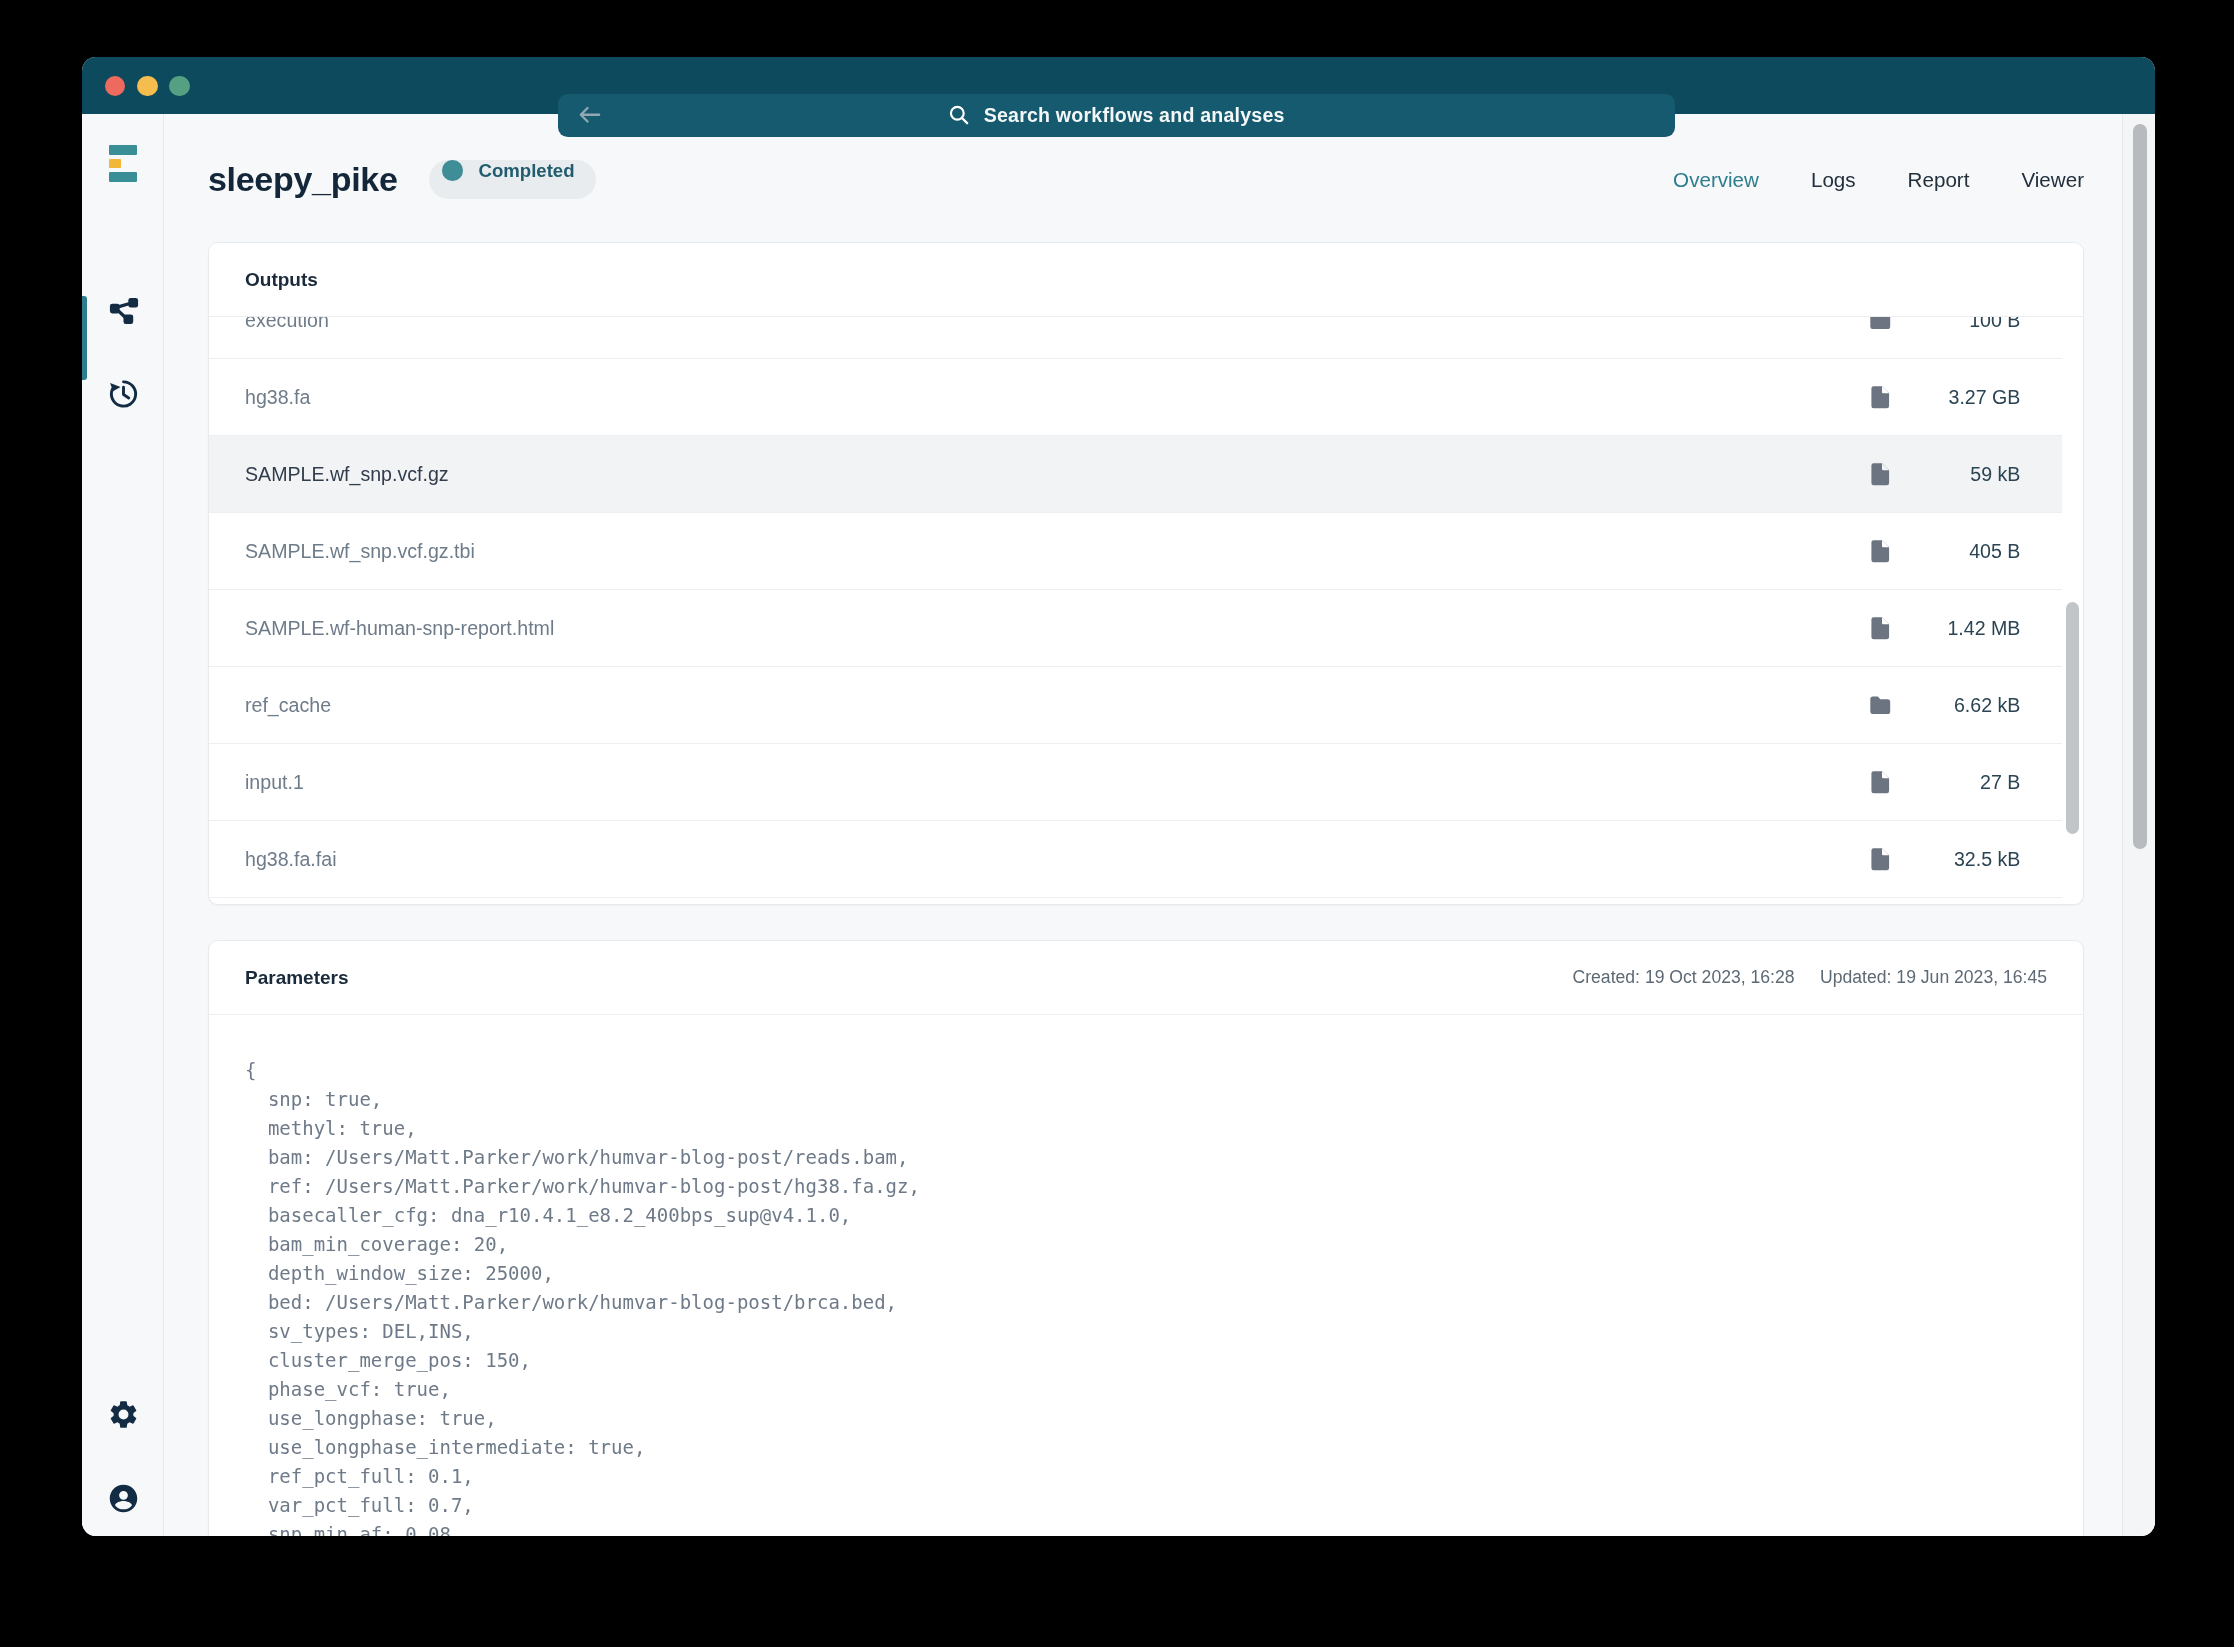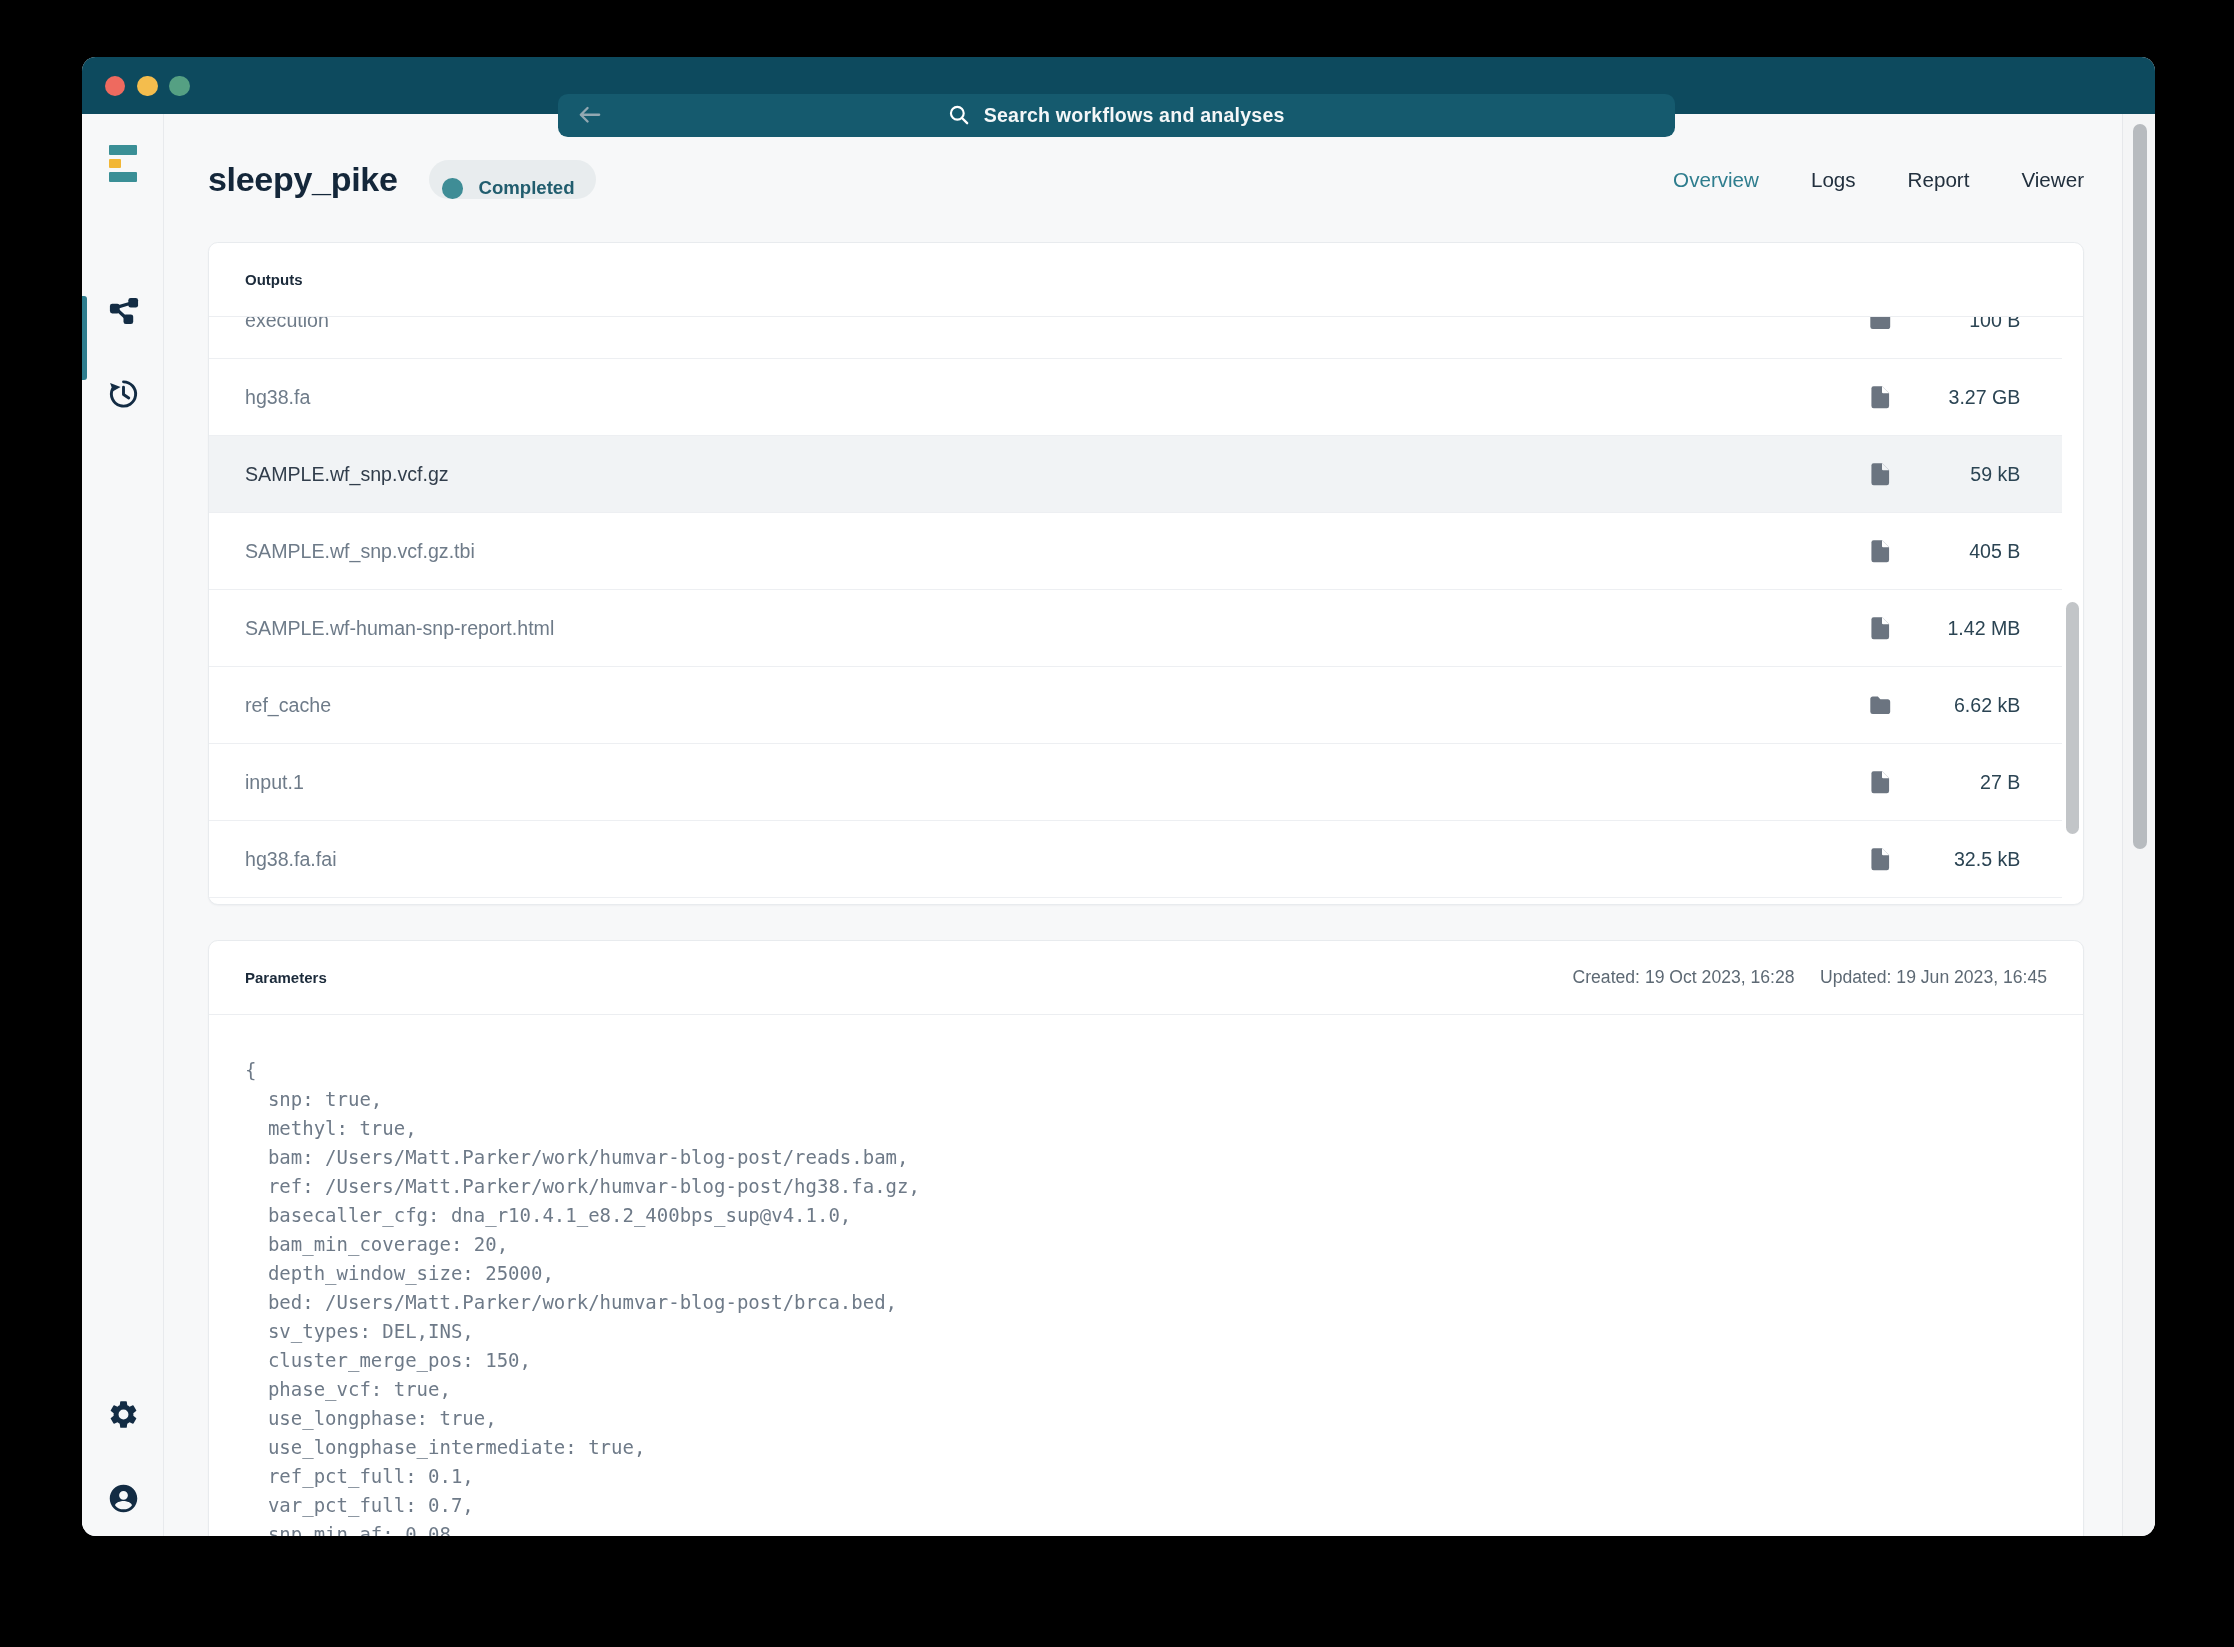--- a/index.html
+++ b/index.html
@@ -48,31 +48,31 @@
     background: #f4f5f6; border-left: 1px solid #e6e8eb;
   }
   .main-thumb { position: absolute; left: 9.8px; top: 9.8px; width: 14.7px; height: 725px; border-radius: 7.8px; background: #b7bbbf; }
 
   .content { position: absolute; left: 44px; top: 0; width: 1876px; }
 
   
   .page-header { position: absolute; top: 36px; left: 0; width: 100%; height: 59px; display: flex; align-items: center; justify-content: space-between; }
   .ph-left { display: flex; align-items: center; gap: 31px; }
   .page-title { font-size: 34px; font-weight: 700; color: #14273a; letter-spacing: -0.3px; }
-  .status-badge { display: flex; align-items: flex-end; height: 39px; border-radius: 19.6px; background: #e8ecee; padding: 0 21.6px 0 13.7px; gap: 15.7px; }
+  .status-badge { display: flex; align-items: flex-start; height: 39px; border-radius: 19.6px; background: #e8ecee; padding: 0 21.6px 0 13.7px; gap: 15.7px; }
   .status-dot { width: 20.6px; height: 20.6px; border-radius: 50%; background: #3f8d96; }
   .status-text { font-size: 18.6px; font-weight: 700; color: #215d6e; }
   .nav { display: flex; align-items: flex-start; gap: 52px; }
   .nav a { text-decoration: none; font-size: 20.6px; font-weight: 500; color: #22303e; }
   .nav a.active { color: #2e7d8e; }
 
   
   .card { position: absolute; left: 0; width: 1876px; background: #fff; border: 1px solid #e8ebee; border-radius: 9.8px; box-shadow: 0 1px 2px rgba(16,24,40,.04); }
   .card-header { height: 74px; display: flex; align-items: center; justify-content: space-between; padding: 0 36px; border-bottom: 1px solid #eceef1; }
-  .card-title { font-size: 15px; font-weight: 700; color: #1b2a3a; }
+  .card-title { font-size: 19px; font-weight: 700; color: #1b2a3a; }
 
   .outputs-card { top: 128px; height: 663px; }
   .rows-clip { position: absolute; left: 0; right: 20.6px; top: 74px; bottom: 2px; overflow: hidden; }
   .rows-inner { margin-top: -35px; }
   .row { height: 77px; display: flex; align-items: center; padding: 0 42px 0 36px; border-bottom: 1px solid #edeff2; background: #fff; }
   .row.hl { background: #f1f3f5; }
   .row-name { flex: 1; font-size: 19.6px; color: #6e7b89; }
   .row.hl .row-name { color: #313d4b; }
   .row-icon { width: 26.5px; height: 26.5px; flex: 0 0 auto; }
   .row-size { width: 88px; margin-left: 39px; text-align: right; font-size: 19.6px; color: #2b4453; white-space: nowrap; }

